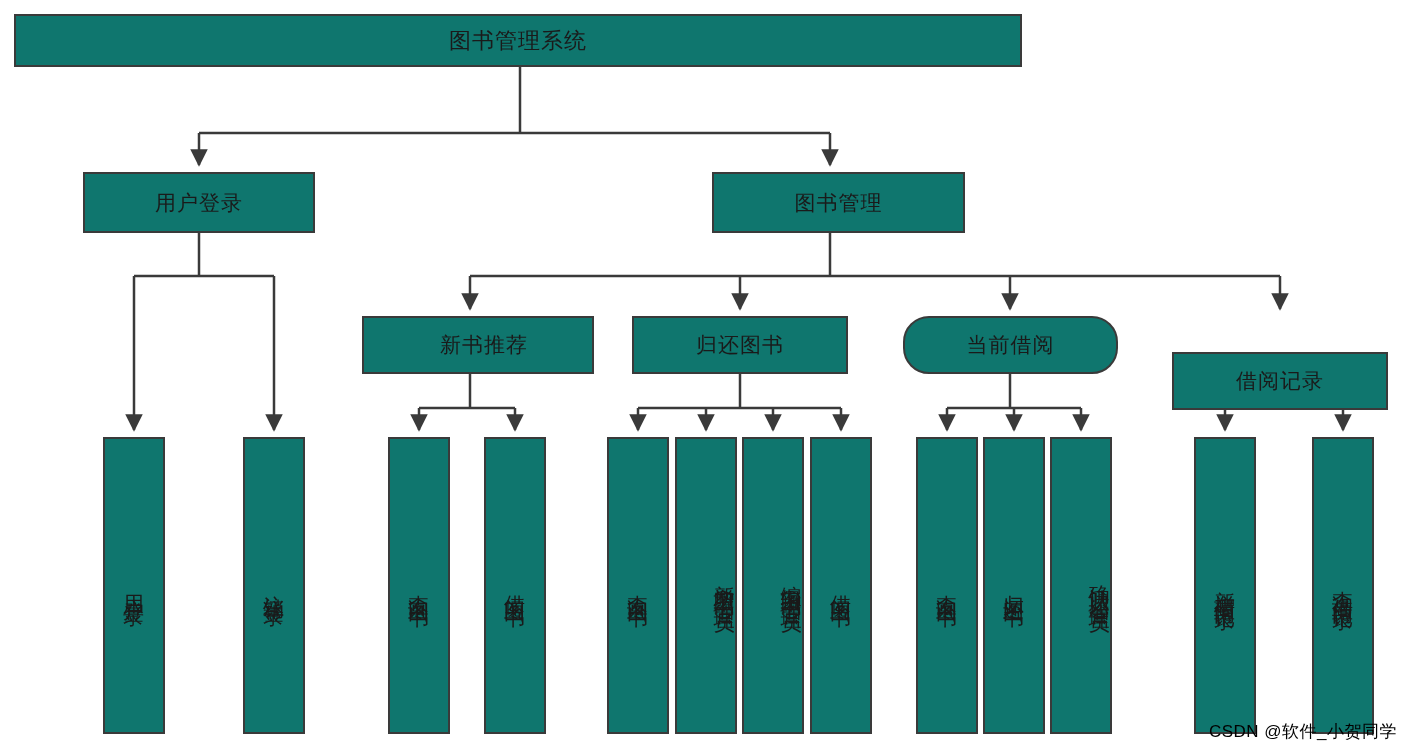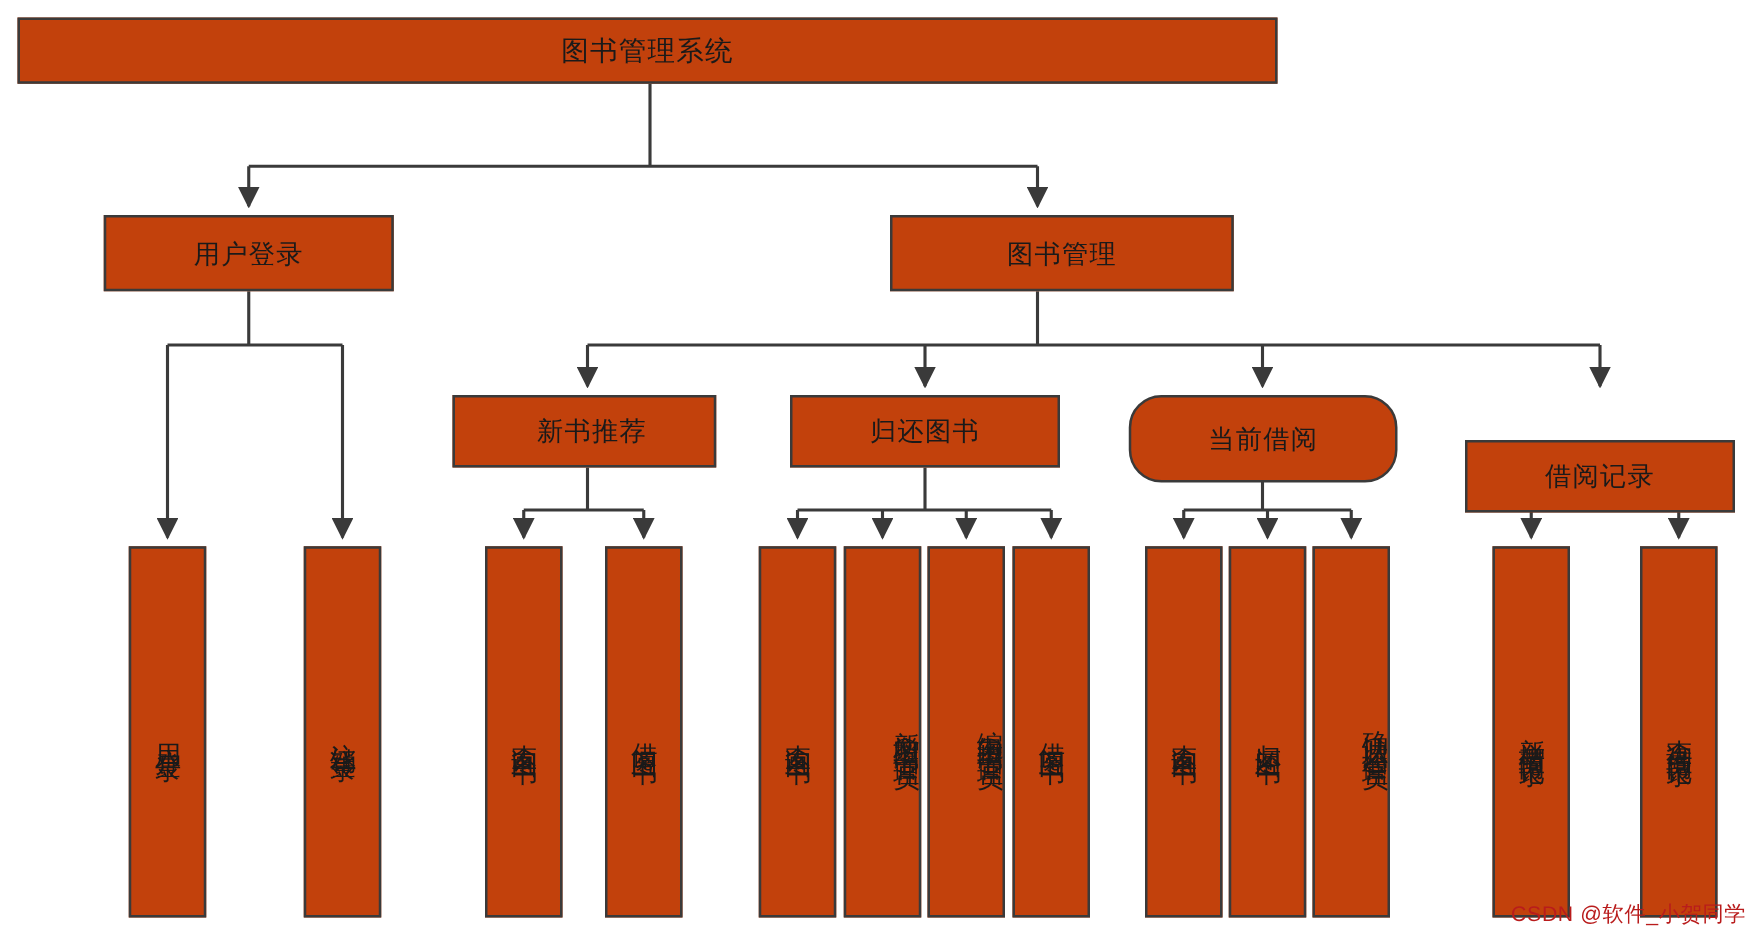--- a/index.html
+++ b/index.html
@@ -8,21 +8,21 @@
     background:#ffffff;
     font-family:"Liberation Sans","DejaVu Sans",sans-serif;
     overflow:hidden;
   }
   #diagram{position:relative;width:1405px;height:747px;}
   #edges{position:absolute;left:0;top:0;width:1405px;height:747px;}
 
   .node{
     position:absolute;
     box-sizing:border-box;
-    background:#c2410c;
+    background:#0f766e;
     border:2.5px solid #3a3a3a;
     display:flex;
     align-items:center;
     justify-content:center;
     color:#1a1a1a;
   }
   .node.horiz{
     font-size:21px;
     letter-spacing:1px;
   }
@@ -38,21 +38,21 @@
   .node.vert.top-align{
     align-items:flex-start;
   }
   #title-node{font-size:22px;}
 
   #watermark{
     position:absolute;
     right:8px;
     bottom:4px;
     font-size:17px;
-    color:#b91c1c;
+    color:#000000;
     white-space:nowrap;
     letter-spacing:0.5px;
   }
 </style>
 </head>
 <body>
 
 <div id="diagram">
 
   <svg id="edges" viewBox="0 0 1405 747" xmlns="http://www.w3.org/2000/svg">
@@ -102,25 +102,25 @@
       <path d="M 1280 374 L 1280 408"></path>
       <path d="M 1225 408 L 1343 408"></path>
       <path d="M 1225 408 L 1225 430" marker-end="url(#arrow)"></path>
       <path d="M 1343 408 L 1343 430" marker-end="url(#arrow)"></path>
     </g>
   </svg>
 
   <div class="node horiz" id="title-node" style="left: 14px; top: 14px; width: 1008px; height: 53px;">图书管理系统</div>
 
   <div class="node horiz" style="left: 83px; top: 172px; width: 232px; height: 61px;">用户登录</div>
-  <div class="node horiz" style="left: 712px; top: 172px; width: 275px; height: 61px;">图书管理</div>
+  <div class="node horiz" style="left: 712px; top: 172px; width: 253px; height: 61px;">图书管理</div>
 
-  <div class="node horiz" style="left: 362px; top: 316px; width: 211px; height: 58px; padding-left: 12px;">新书推荐</div>
+  <div class="node horiz" style="left: 362px; top: 316px; width: 232px; height: 58px; padding-left: 12px;">新书推荐</div>
   <div class="node horiz" style="left: 632px; top: 316px; width: 216px; height: 58px;">归还图书</div>
-  <div class="node horiz" style="left: 903px; top: 316px; width: 215px; height: 70px; border-radius: 26px;">当前借阅</div>
+  <div class="node horiz" style="left: 903px; top: 316px; width: 215px; height: 58px; border-radius: 26px;">当前借阅</div>
   <div class="node horiz" style="left: 1172px; top: 316px; width: 216px; height: 58px; margin-top: 36px;">借阅记录</div>
 
   <div class="node vert" style="left: 103px; top: 437px; width: 62px; height: 297px;">用户登录</div>
   <div class="node vert" style="left: 243px; top: 437px; width: 62px; height: 297px;">注销登录</div>
 
   <div class="node vert" style="left: 388px; top: 437px; width: 62px; height: 297px;">查询图书</div>
   <div class="node vert" style="left: 484px; top: 437px; width: 62px; height: 297px;">借阅图书</div>
 
   <div class="node vert" style="left: 607px; top: 437px; width: 62px; height: 297px;">查询图书</div>
   <div class="node vert top-align" style="left: 675px; top: 437px; width: 62px; height: 297px;">新增图书（管理员）</div>

